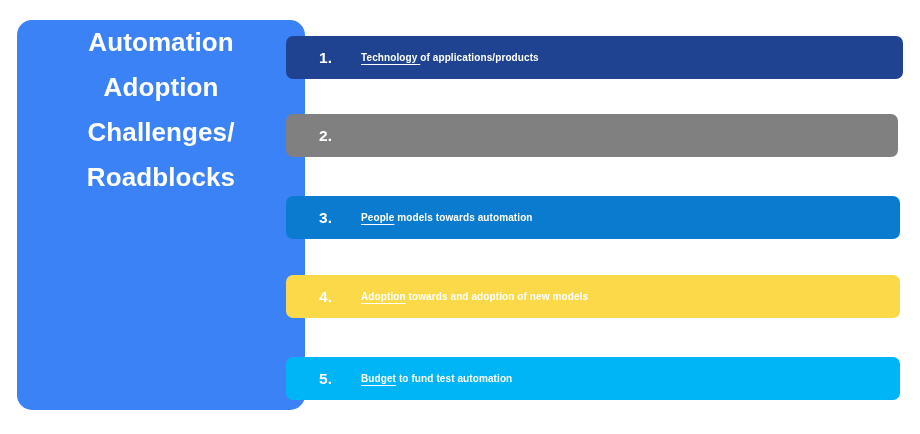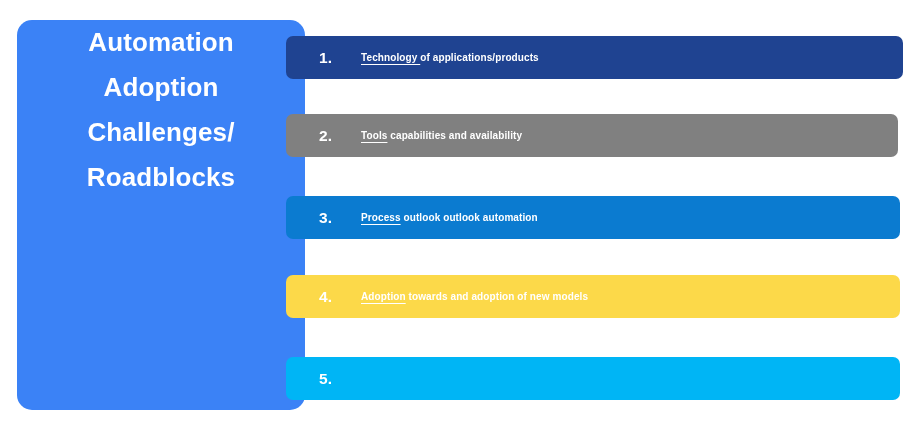--- a/index.html
+++ b/index.html
@@ -95,30 +95,30 @@
 Roadblocks</div>
   </div>
 
   <div class="bar" id="bar-1">
     <span class="bar-index">1.</span>
     <span class="bar-text"><span class="kw">Technology </span><span>of applications/products</span></span>
   </div>
 
   <div class="bar" id="bar-2">
     <span class="bar-index">2.</span>
-    <span class="bar-text"><span class="kw">Tools</span><span> capabilities and availability</span></span>
   </div>
 
   <div class="bar" id="bar-3">
     <span class="bar-index">3.</span>
-    <span class="bar-text"><span class="kw">Process</span><span> outlook outlook automation</span></span>
+    <span class="bar-text"><span class="kw">People</span><span> models towards automation</span></span>
   </div>
 
   <div class="bar" id="bar-4">
     <span class="bar-index">4.</span>
     <span class="bar-text"><span class="kw">Adoption</span><span> towards and adoption of new models</span></span>
   </div>
 
   <div class="bar" id="bar-5">
     <span class="bar-index">5.</span>
+    <span class="bar-text"><span class="kw">Budget</span><span> to fund test automation</span></span>
   </div>
 
 </div>
 
 </body></html>

